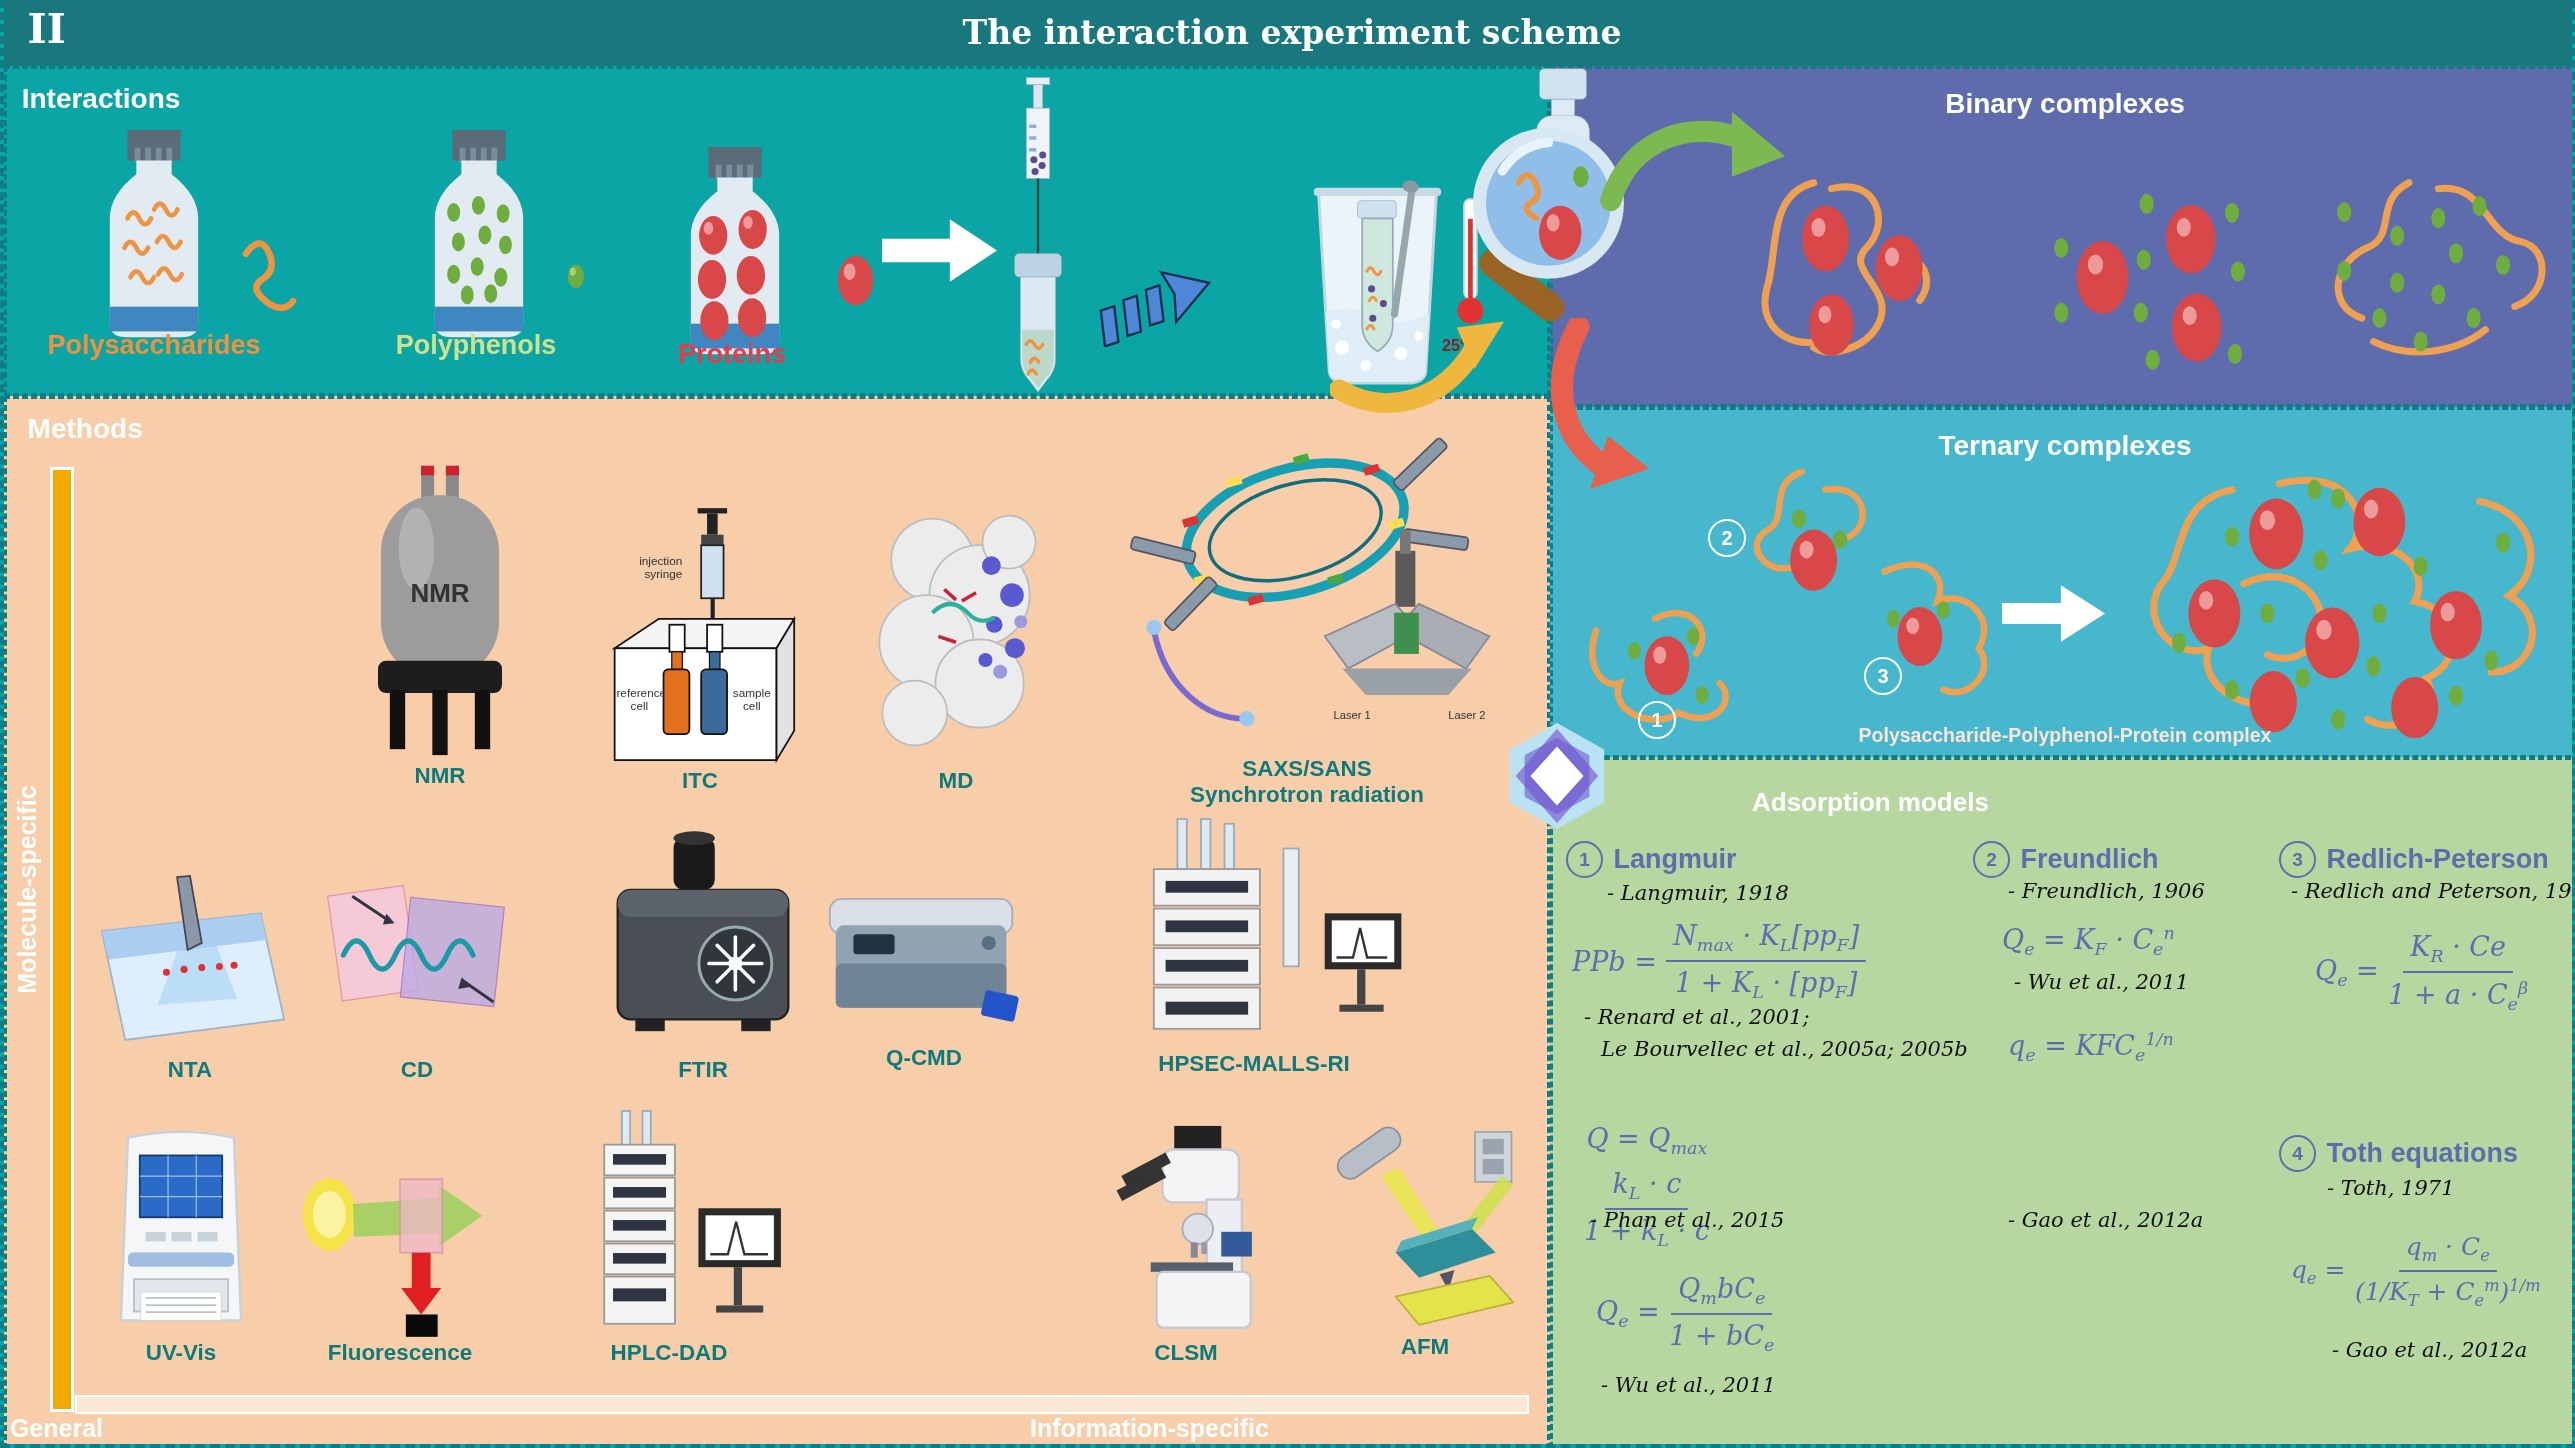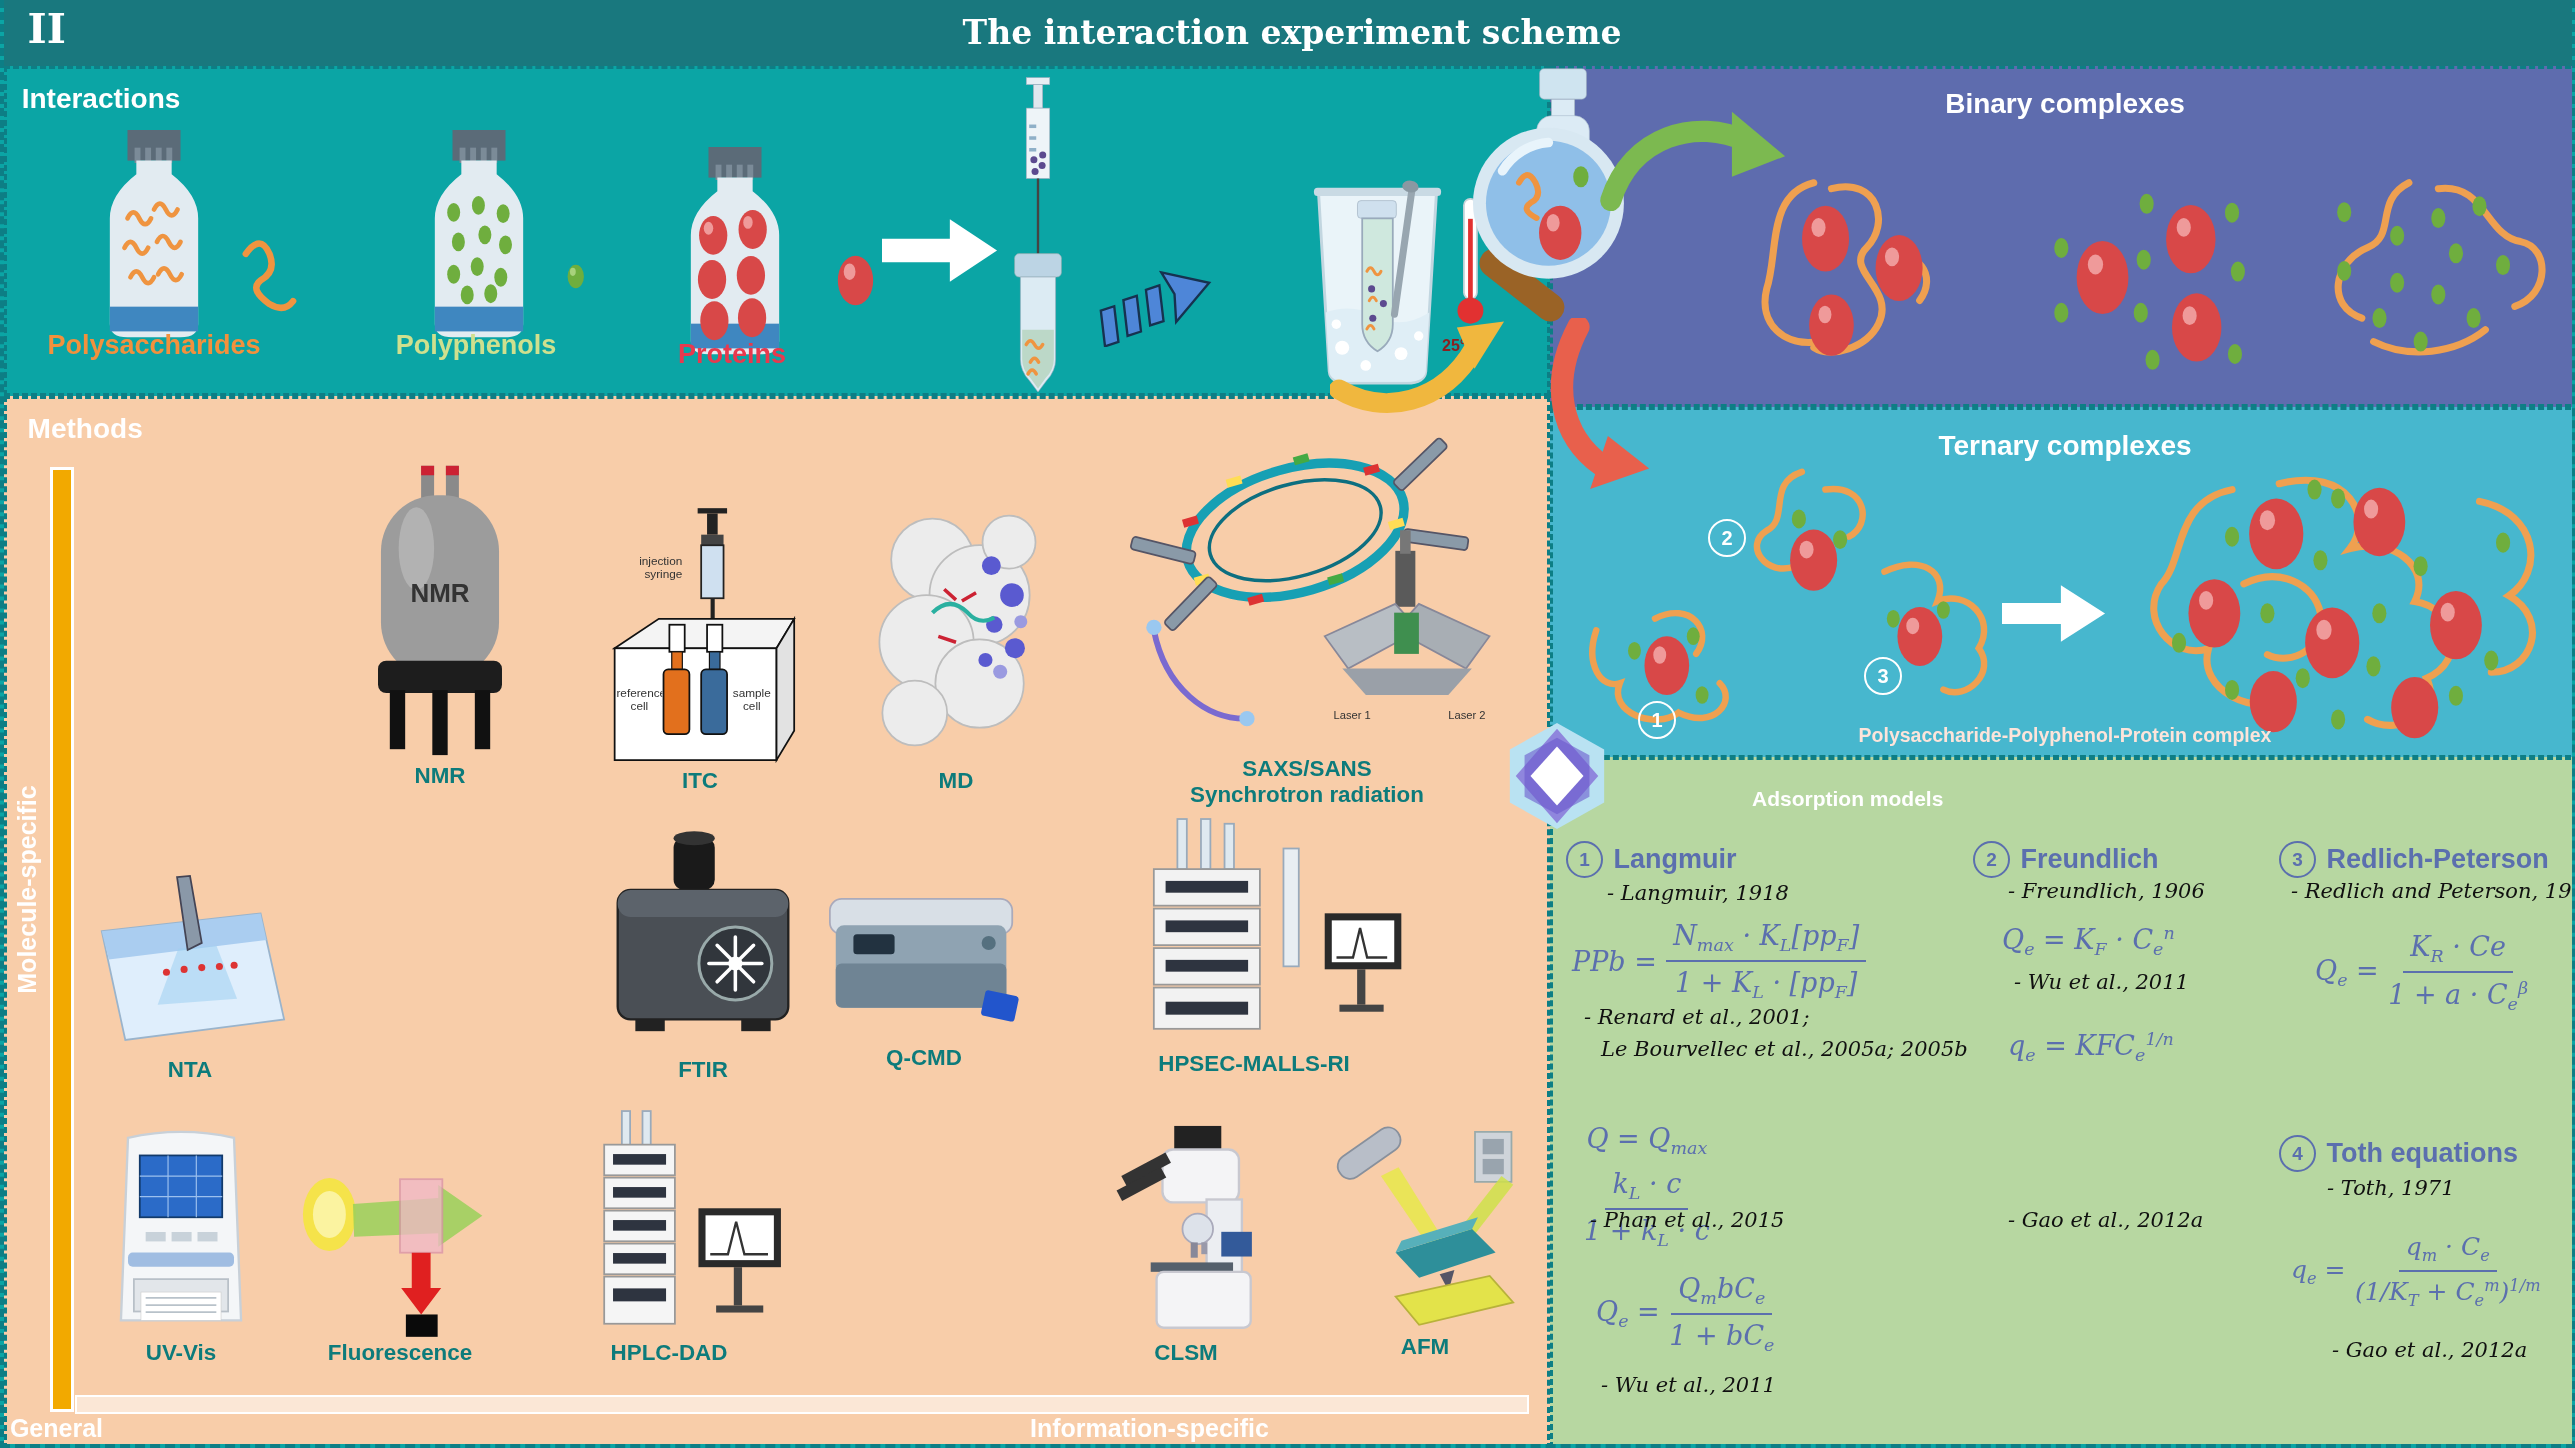--- a/index.html
+++ b/index.html
@@ -355,20 +355,32 @@
       <g fill="#d33">
           <circle cx="130" cy="170" r="6"></circle>
           <circle cx="160" cy="165" r="6"></circle>
           <circle cx="190" cy="162" r="6"></circle>
           <circle cx="220" cy="160" r="6"></circle>
           <circle cx="245" cy="158" r="6"></circle>
         </g>
     </svg>
     <div class="m-label">NTA</div>
   </div>
+  <div class="abs m-item" style="left:413px;top:855px;">
+    <svg width="200" height="200" viewBox="0 0 340 340">
+      <rect x="30" y="60" width="130" height="180" fill="#f5c9e0" opacity="0.8" stroke="#d8a" stroke-width="2" transform="rotate(-8 95 150)"></rect>
+      <rect x="150" y="80" width="160" height="170" fill="#b9a8e8" opacity="0.75" stroke="#96c" stroke-width="2" transform="rotate(6 230 165)"></rect>
+      <path d="M45 170 q22 -48 44 0 q22 48 44 0 q22 -48 44 0 q22 48 44 0 q22 -48 44 0" stroke="#1a9aa8" stroke-width="9" fill="none" stroke-linecap="round"></path>
+      <line x1="60" y1="70" x2="120" y2="110" stroke="#334" stroke-width="5"></line>
+        <polygon points="112,118 132,116 118,100" fill="#334"></polygon>
+      <line x1="300" y1="250" x2="250" y2="215" stroke="#334" stroke-width="5"></line>
+        <polygon points="246,208 240,228 262,224" fill="#334"></polygon>
+    </svg>
+    <div class="m-label">CD</div>
+  </div>
   <div class="abs m-item" style="left:699px;top:825px;">
     <svg width="200" height="230" viewBox="0 0 340 390">
       <rect x="120" y="20" width="70" height="90" rx="18" fill="#1a1a1a"></rect>
       <ellipse cx="155" cy="22" rx="35" ry="12" fill="#333"></ellipse>
       <rect x="25" y="110" width="290" height="220" rx="22" fill="#4a4f55" stroke="#222" stroke-width="4"></rect>
       <rect x="25" y="110" width="290" height="46" rx="22" fill="#5c636b"></rect>
       <circle cx="225" cy="235" r="62" fill="#31363c" stroke="#9aa" stroke-width="5"></circle>
       <g stroke="#fff" stroke-width="6" stroke-linecap="round">
         <line x1="225" y1="190" x2="225" y2="280"></line>
           <line x1="180" y1="235" x2="270" y2="235"></line>
@@ -674,21 +686,21 @@
 
   <div class="abs panel adsorption"></div>
 
   <svg class="abs" style="left:1497px;top:720px;z-index:7;" width="112" height="112" viewBox="0 0 190 190">
     <polygon points="95,5 175,50 175,140 95,185 15,140 15,50" fill="#b9e2f2"></polygon>
     <polygon points="95,15 165,95 95,175 25,95" fill="#8f86dd"></polygon>
     <polygon points="95,30 150,60 150,130 95,160 40,130 40,60" fill="#6a5acd" opacity="0.6"></polygon>
     <polygon points="95,45 140,95 95,145 50,95" fill="#fff"></polygon>
   </svg>
 
-  <div class="abs sec-head" style="left:1748px;top:787px;font-size:21px;">Adsorption models</div>
+  <div class="abs sec-head" style="left:1748px;top:787px;font-size:26px;">Adsorption models</div>
 
   <div class="abs model-head" style="left:1562px;top:841px;">
     <span class="ncirc">1</span>
     <span>Langmuir</span>
   </div>
   <div class="abs ref" style="left:1603px;top:881px;">- Langmuir, 1918</div>
   <div class="abs eq" style="left:1568px;top:920px;">
     <span>PPb =</span>
     <span class="frac">
         <span class="num">N<sub>max</sub> · K<sub>L</sub>[pp<sub>F</sub>]</span>

